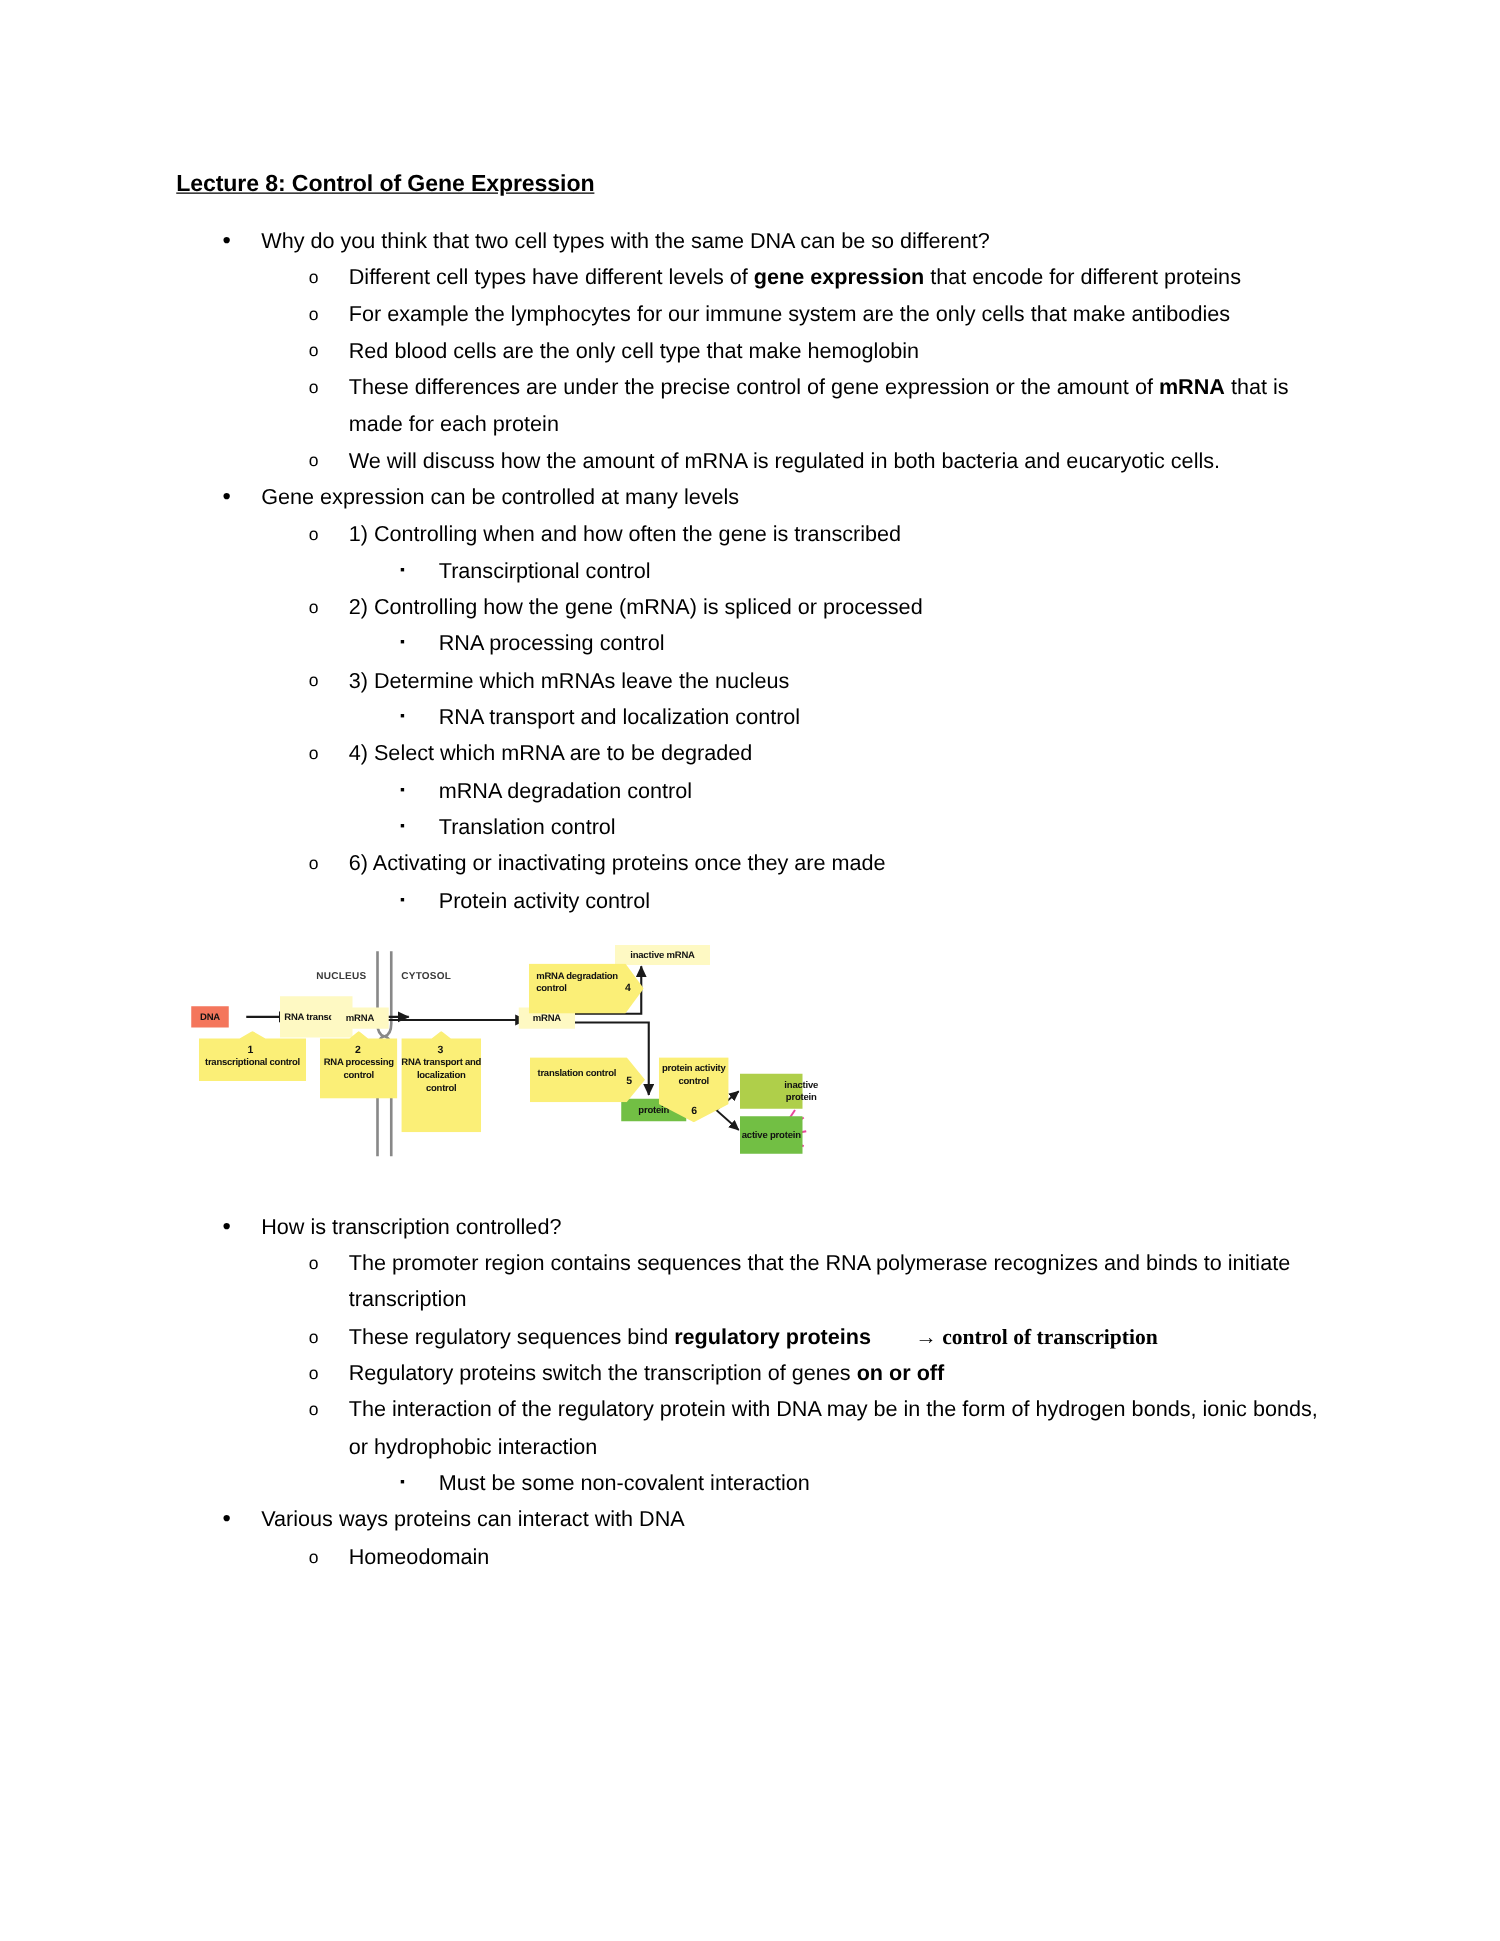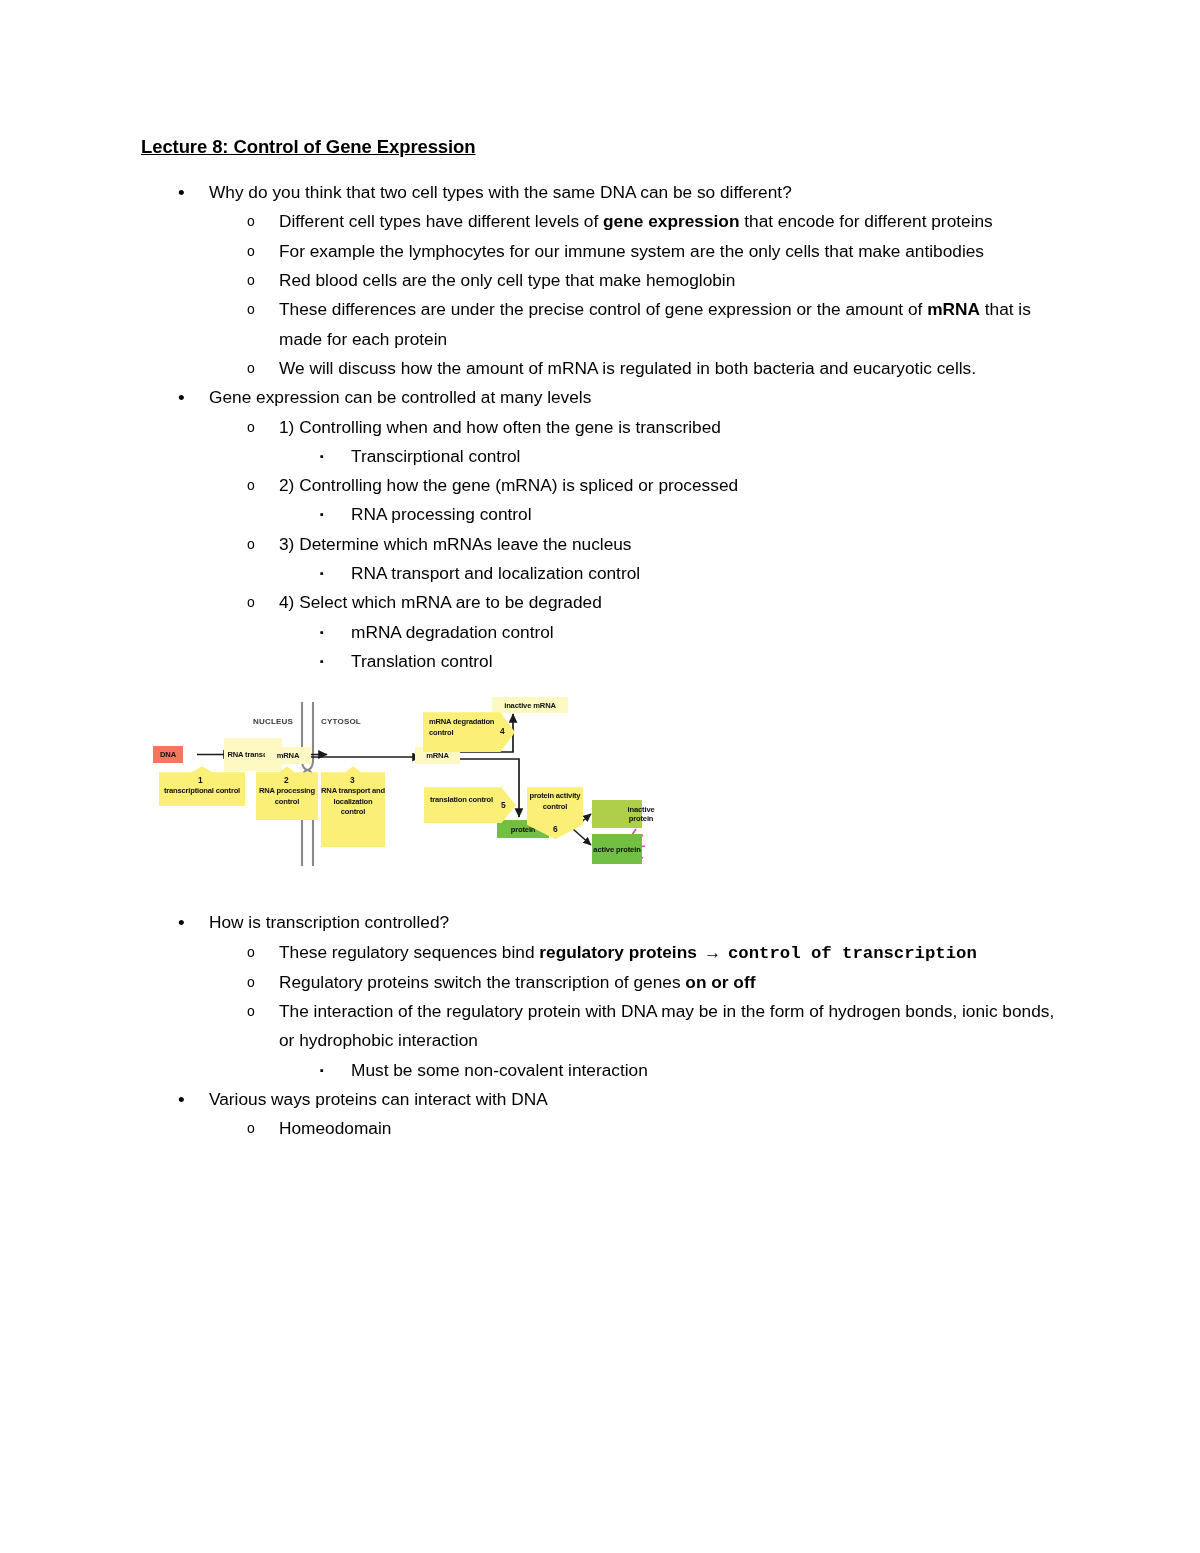--- a/index.html
+++ b/index.html
@@ -93,21 +93,21 @@
   ul.lvl3 > li.b3 > .btext { display: block; }
   ul.lvl3 > li.b3 > .btext::before {
     content: "\25AA";
     position: absolute;
     left: 41px;
     font-size: 11px;
     line-height: 29.3px;
   }
 
   b, .bold { font-weight: bold; }
-  .arrow { font-family: Liberation Mono, monospace; font-weight: bold; }
+  .arrow { font-family: Liberation Serif, serif; font-weight: bold; margin-left: 31px; }
 
   
   .figure-wrap {
     position: relative;
     margin: 14px 0 18px 0;
     height: 200px;
   }
   .figure {
     position: absolute;
     left: 8px;
@@ -223,20 +223,28 @@
                 </li>
             </ul>
           </li>
           <li class="b2">
             <ul class="lvl3">
               <li class="b3">
                   <span class="btext">Translation control</span>
                 </li>
             </ul>
           </li>
+          <li class="b2">
+            <span class="btext"><span>6) Activating or inactivating proteins once they are made</span></span>
+            <ul class="lvl3">
+              <li class="b3">
+                  <span class="btext">Protein activity control</span>
+                </li>
+            </ul>
+          </li>
         </ul>
       </li>
     </ul>
 
     <div class="figure-wrap">
       <div class="figure">
 
         <svg class="fig-svg" width="500" height="200" viewBox="0 0 500 200">
           <defs>
             <marker id="ah" markerWidth="7" markerHeight="7" refX="5.2" refY="2.6" orient="auto">
@@ -345,20 +353,23 @@
         </div>
 
       </div>
     </div>
 
     <ul class="lvl1">
       <li class="b1">
         <span class="btext">How is transcription controlled?</span>
         <ul class="lvl2">
           <li class="b2">
+            <span class="btext"><span>The promoter region contains sequences that the RNA polymerase recognizes and binds to initiate transcription</span></span>
+          </li>
+          <li class="b2">
             <span class="btext"><span>These regulatory sequences bind </span><b>regulatory proteins</b><span class="arrow"> → control of transcription</span></span>
           </li>
           <li class="b2">
             <span class="btext"><span>Regulatory proteins switch the transcription of genes </span><b>on or off</b><span></span></span>
           </li>
           <li class="b2">
             <span class="btext"><span>The interaction of the regulatory protein with DNA may be in the form of hydrogen bonds, ionic bonds, or hydrophobic interaction</span></span>
             <ul class="lvl3">
               <li class="b3">
                   <span class="btext">Must be some non-covalent interaction</span>

